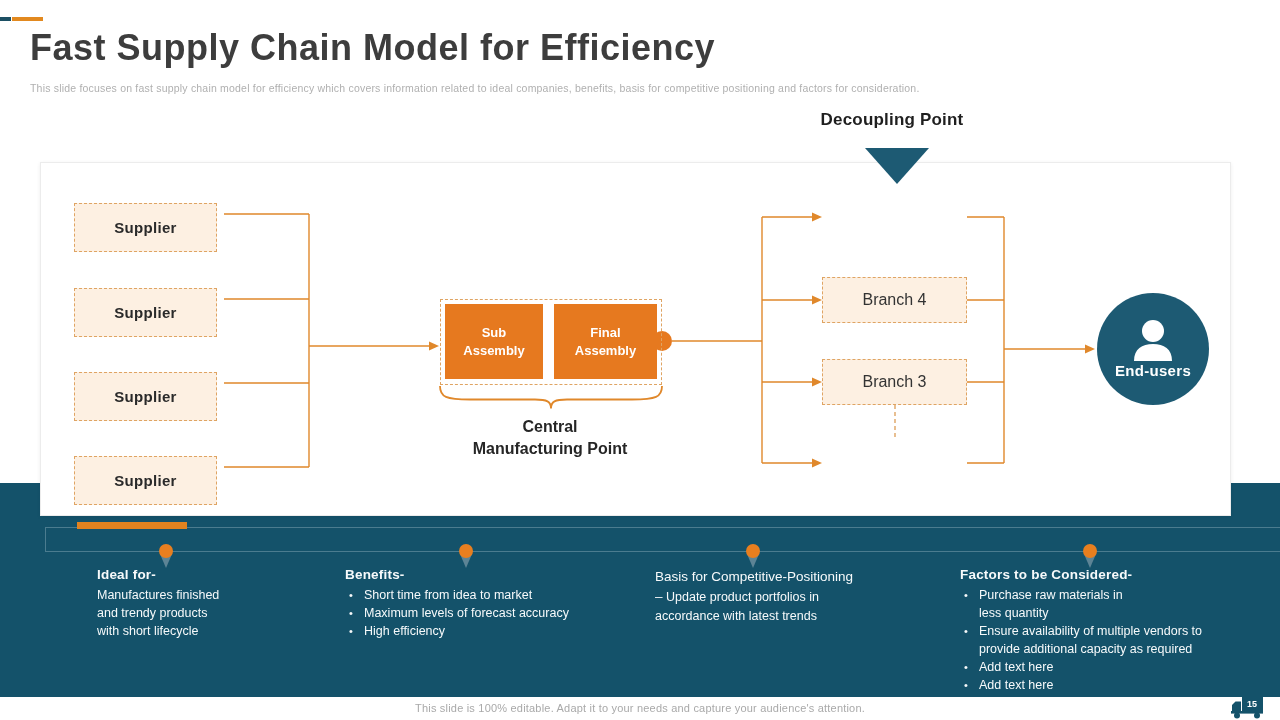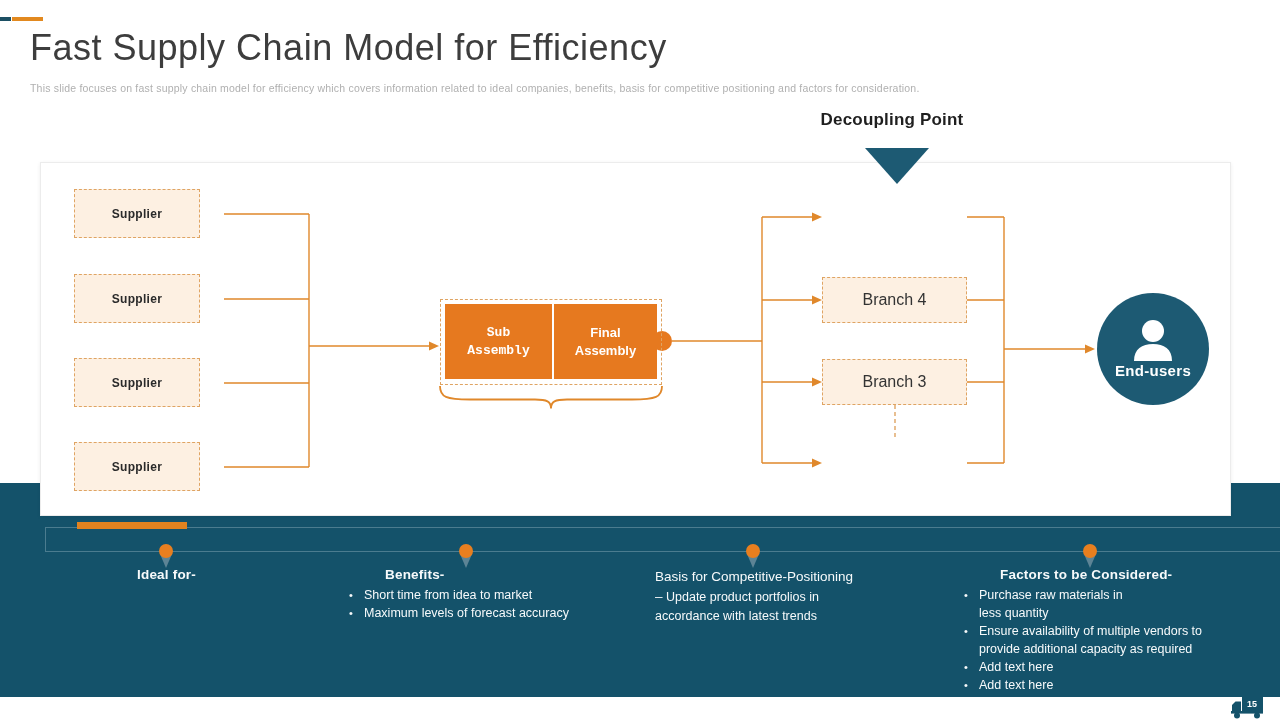--- a/index.html
+++ b/index.html
@@ -4,61 +4,61 @@
 <style>
   * { margin:0; padding:0; box-sizing:border-box; }
   html,body { width:1280px; height:720px; }
   body { font-family:"Liberation Sans", sans-serif; background:#ffffff; }
   .slide { position:relative; width:1280px; height:720px; overflow:hidden; background:#ffffff; }
 
   
   .bar-teal   { position:absolute; left:0;  top:17px; width:11px; height:4px; background:#1c4f63; }
   .bar-orange { position:absolute; left:12px; top:17px; width:31px; height:4px; background:#e2891f; }
 
-  .title { position:absolute; left:30px; top:27px; font-size:36px; font-weight:400; color:#3d3d3d; letter-spacing:.5px; }
+  .title { position:absolute; left:30px; top:27px; font-size:36px; font-weight:700; color:#3d3d3d; letter-spacing:.5px; }
   .subtitle { position:absolute; left:30px; top:82px; width:920px; font-size:10.5px; color:#b0b0b0; letter-spacing:.2px; }
 
   .decoupling-label { position:absolute; left:792px; top:110px; width:200px; text-align:center;
                       font-size:17px; font-weight:bold; color:#1f1f1f; letter-spacing:.2px; }
 
   .panel { position:absolute; left:40px; top:162px; width:1191px; height:354px; background:#ffffff;
            border:1px solid #ececec; box-shadow:0 1px 4px rgba(0,0,0,.07); }
 
   .teal-band   { position:absolute; left:0; top:483px; width:1280px; height:214px; background:#14526a; }
   .timeline-rect { position:absolute; left:45px; top:527px; width:1250px; height:25px;
                    border:1px solid rgba(220,235,242,.28); }
   .timeline-accent { position:absolute; left:77px; top:522px; width:110px; height:7px; background:#e2831f; }
 
   svg.overlay { position:absolute; left:0; top:0; width:1280px; height:720px; pointer-events:none; }
 
   
   .dash-box { position:absolute; background:#fdf0e2; border:1px dashed #dfa463;
               display:flex; align-items:center; justify-content:center; color:#2a2a2a; }
-  .supplier { left:74px; width:126px; height:49px; font-size:12px; font-weight:bold; letter-spacing:.3px; }
+  .supplier { left:74px; width:143px; height:49px; font-size:15px; font-weight:bold; letter-spacing:.3px;margin-top:14px; }
   .branch   { left:822px; width:145px; height:46px; font-size:16px; font-weight:400; color:#333; }
 
   .assembly-outer { position:absolute; left:440px; top:299px; width:222px; height:86px;
                     border:1px dashed #dfa463; background:transparent; }
   .assembly-box { position:absolute; top:304px; height:75px; background:#e6791f; display:flex;
                   align-items:center; justify-content:center; text-align:center; color:#ffffff;
                   font-size:13px; font-weight:bold; line-height:1.35; white-space:pre-line; }
-  .assembly-sub   { left:445px; width:107px;font-family:Liberation Mono, monospace; }
+  .assembly-sub   { left:445px; width:98px; }
   .assembly-final { left:554px; width:103px; }
 
   .central-label { position:absolute; left:430px; top:416px; width:240px; text-align:center;
                    font-size:16px; font-weight:bold; color:#262626; line-height:1.4; white-space:pre-line; }
 
   .end-users { position:absolute; left:1097px; top:293px; width:112px; height:112px; border-radius:50%;
                background:#1d5a73; display:flex; flex-direction:column; align-items:center;
                justify-content:center; color:#ffffff; }
   .end-users .label { font-size:15px; font-weight:bold; margin-top:1px; letter-spacing:.3px; }
 
   
   .section { position:absolute; color:#f7fafb; }
-  .section h3 { font-size:13.5px; font-weight:bold; margin-bottom:4px; letter-spacing:.2px;margin-left:40px; }
+  .section h3 { font-size:13.5px; font-weight:bold; margin-bottom:4px; letter-spacing:.2px; }
   .section .body { font-size:12.5px; line-height:18px; white-space:pre-line; }
   .section ul { list-style:none; }
   .section li { position:relative; font-size:12.5px; line-height:18px; padding-left:19px; white-space:pre-line; }
   .section li::before { content:"•"; position:absolute; left:4px; top:0; font-size:11px; }
   .mix-wrap { width:207px; font-size:12.5px; line-height:19px; }
   .mix-wrap .lead { font-size:13.5px; font-weight:normal; }
 
   .footer-strip { position:absolute; left:0; top:697px; width:1280px; height:23px; background:#ffffff; }
   .footer-note { position:absolute; left:0; top:702px; width:1280px; text-align:center;
                  font-size:11px; color:#a9a9a9; letter-spacing:.2px; }
@@ -131,65 +131,72 @@
   </div>
   <div class="dash-box supplier" style="top:442px">
     <span>Supplier</span>
   </div>
 
   <div class="assembly-outer"></div>
   <div class="assembly-box assembly-sub">Sub
 Assembly</div>
   <div class="assembly-box assembly-final">Final
 Assembly</div>
+  <div class="central-label">Central
+Manufacturing Point</div>
 
   <div class="dash-box branch" style="top:277px">
     <span>Branch 4</span>
   </div>
   <div class="dash-box branch" style="top:359px">
     <span>Branch 3</span>
   </div>
 
   <div class="end-users">
     <svg width="46" height="42" viewBox="0 0 46 42">
       <circle cx="23" cy="12" r="11" fill="#ffffff"></circle>
       <path d="M4 42 C4 30 12 25 23 25 C34 25 42 30 42 42 Z" fill="#ffffff"></path>
     </svg>
     <span class="label">End-users</span>
   </div>
 
   <div class="section" style="left:97px; top:567px; width:200px">
     <h3>Ideal for-</h3>
+    <div class="body">Manufactures finished
+and trendy products
+with short lifecycle</div>
   </div>
 
   <div class="section" style="left:345px; top:567px; width:280px">
     <h3>Benefits-</h3>
     <ul>
       <li>Short time from idea to market</li>
       <li>Maximum levels of forecast accuracy</li>
+      <li>High efficiency</li>
     </ul>
   </div>
 
   <div class="section" style="left:655px; top:567px">
     <div class="mix-wrap"><span class="lead">Basis for Competitive-Positioning –</span> <span>Update product portfolios in accordance with latest trends</span></div>
   </div>
 
   <div class="section" style="left:960px; top:567px; width:285px">
     <h3>Factors to be Considered-</h3>
     <ul>
       <li>Purchase raw materials in
  less quantity</li>
       <li>Ensure availability of multiple vendors to
 provide additional capacity as required</li>
       <li>Add text here</li>
       <li>Add text here</li>
     </ul>
   </div>
 
   <div class="footer-strip"></div>
+  <div class="footer-note">This slide is 100% editable. Adapt it to your needs and capture your audience's attention.</div>
 
   <svg class="truck" width="36" height="23" viewBox="0 0 36 23">
     <rect x="12" y="1" width="21" height="14" fill="#14526a"></rect>
     <polygon points="2,15 2,9 5.5,5.5 11,5.5 11,15" fill="#14526a"></polygon>
     <rect x="1" y="15" width="32" height="2.6" fill="#14526a"></rect>
     <circle cx="7" cy="19.5" r="3" fill="#14526a"></circle>
     <circle cx="27" cy="19.5" r="3" fill="#14526a"></circle>
   </svg>
   <span class="slide-number">15</span>
 

